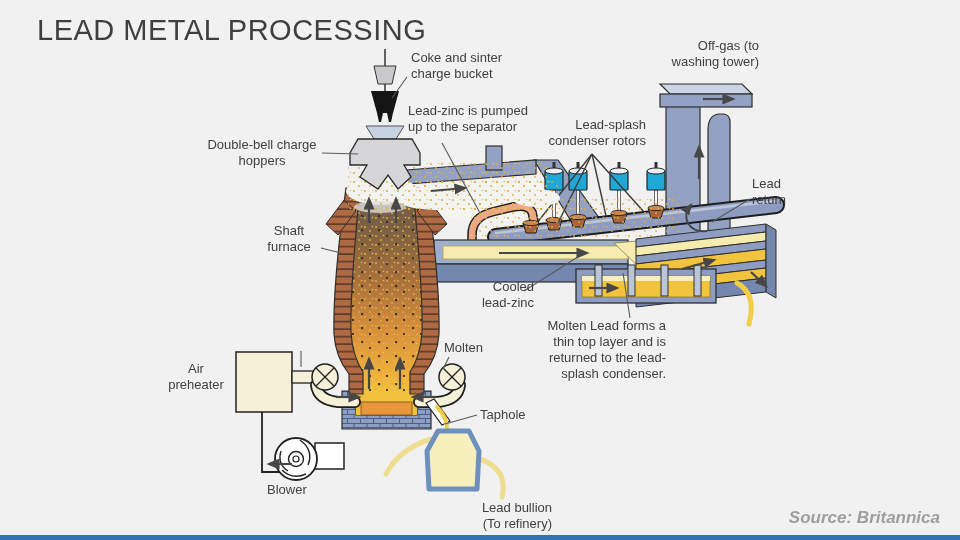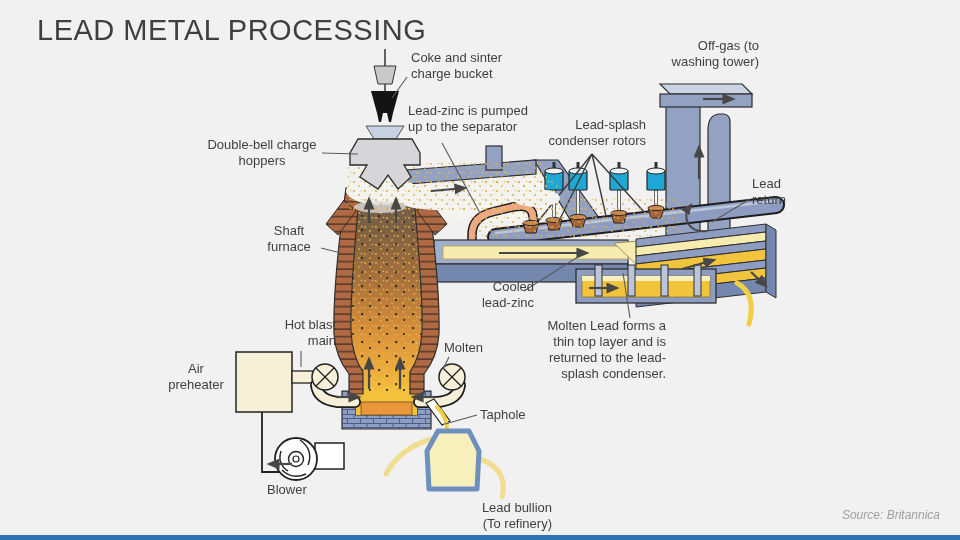--- a/index.html
+++ b/index.html
@@ -2,21 +2,21 @@
 <html><head>
 <meta charset="utf-8">
 <style>
   html,body{margin:0;padding:0}
   body{width:960px;height:540px;background:#F1F1F2;font-family:"Liberation Sans",sans-serif;overflow:hidden}
   .slide{position:relative;width:960px;height:540px;background:#F1F1F2}
   svg.diagram{position:absolute;left:0;top:0}
   .title{position:absolute;left:37px;top:14px;font-size:29px;font-weight:normal;color:#3F3F3F;letter-spacing:.5px}
   .lbl{position:absolute;font-size:13px;line-height:1.22;color:#3F3F3F;white-space:pre-line}
   .tc{text-align:right}.tr{text-align:center}
-  .source{position:absolute;right:20px;top:508px;font-size:12px;font-weight:normal;font-style:italic;color:#9E9E9E}
+  .source{position:absolute;right:20px;top:508px;font-size:17px;font-weight:bold;font-style:italic;color:#9E9E9E}
 </style>
 </head>
 <body>
 
 <div class="slide">
 
 <svg class="diagram" width="960" height="540" viewBox="0 0 960 540">
   <defs>
     <marker id="ah" markerWidth="8" markerHeight="8" refX="4.8" refY="2.5" orient="auto">
       <path d="M0,0 L6,2.5 L0,5 Z" fill="#474747"></path>
@@ -254,22 +254,20 @@
 
 <div class="title">LEAD METAL PROCESSING</div>
 <div class="lbl" style="left:408px;top:103px;width:126px">Lead-zinc is pumped
 up to the separator</div>
 <div class="lbl" style="left:411px;top:50px;width:110px">Coke and sinter
 charge bucket</div>
 <div class="lbl tr" style="left:204px;top:137px;width:116px">Double-bell charge
 hoppers</div>
 <div class="lbl tr" style="left:256px;top:223px;width:66px">Shaft
 furnace</div>
-<div class="lbl tc" style="left:260px;top:317px;width:76px">Hot blast
-main</div>
 <div class="lbl tr" style="left:166px;top:361px;width:60px">Air
 preheater</div>
 <div class="lbl" style="left:444px;top:340px">Molten</div>
 <div class="lbl" style="left:267px;top:482px">Blower</div>
 <div class="lbl" style="left:480px;top:407px">Taphole</div>
 <div class="lbl tc" style="left:446px;top:500px;width:106px">Lead bullion
 (To refinery)</div>
 <div class="lbl tc" style="left:446px;top:279px;width:88px">Cooled
 lead-zinc</div>
 <div class="lbl tc" style="left:542px;top:117px;width:104px">Lead-splash

